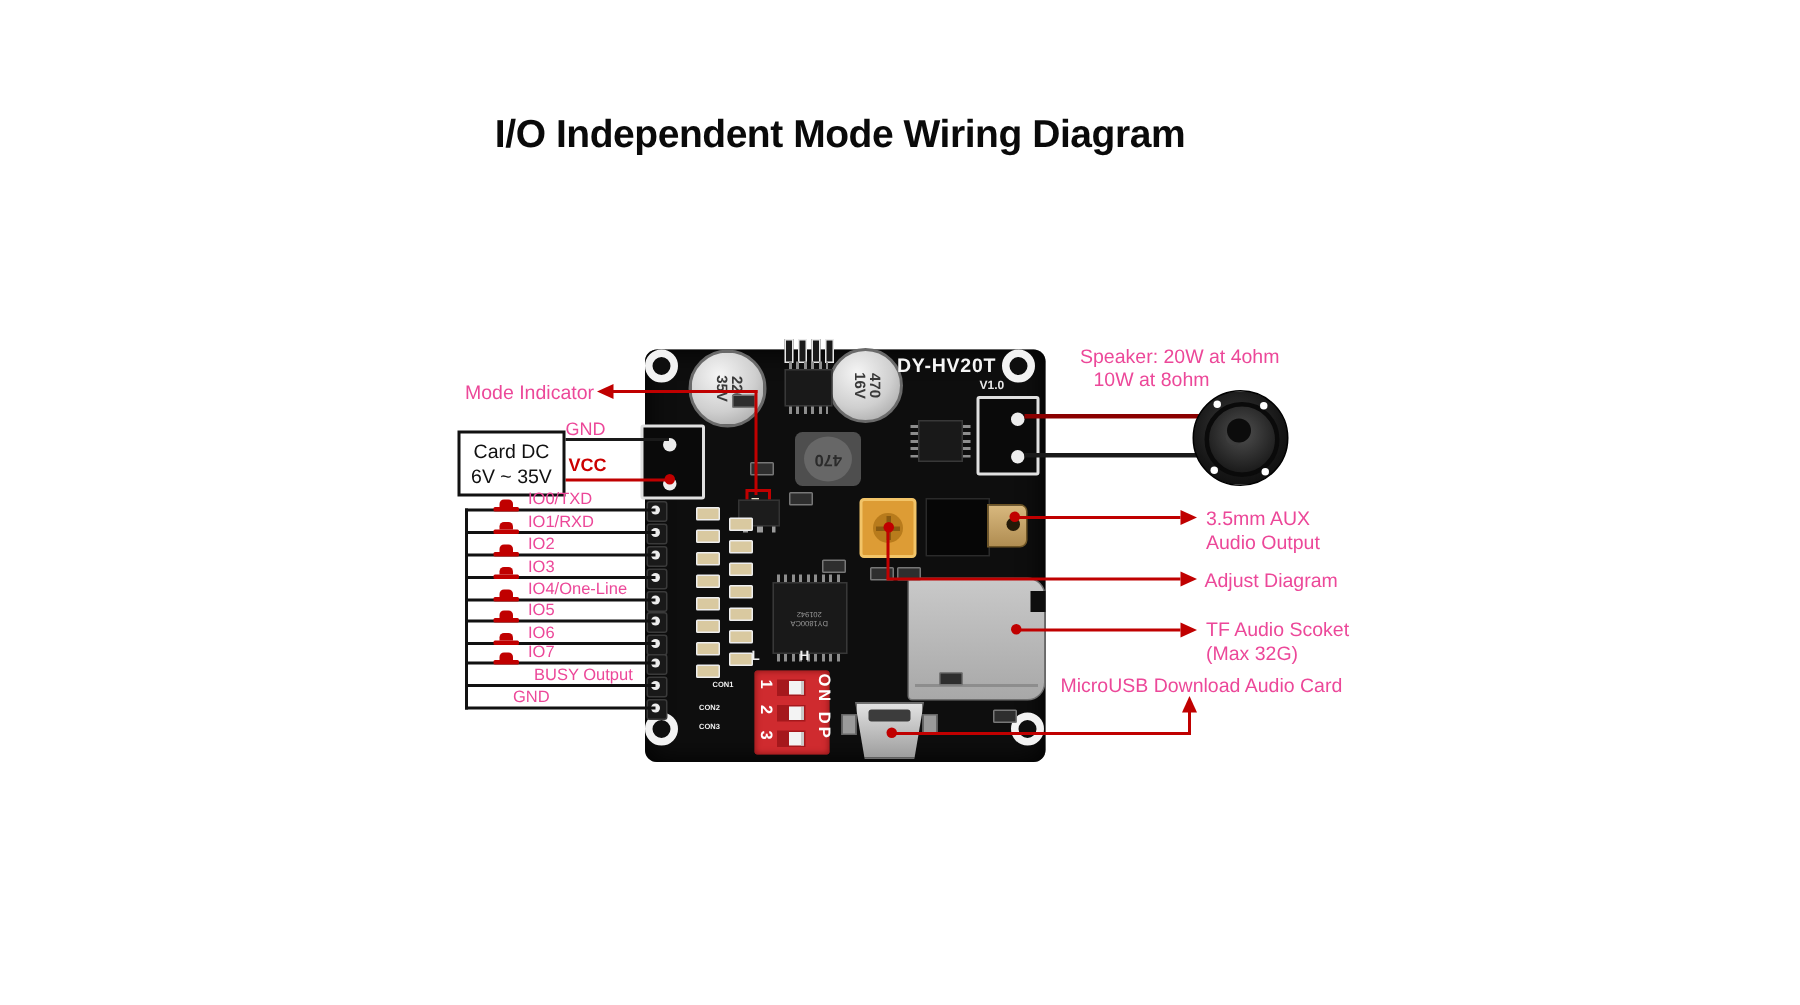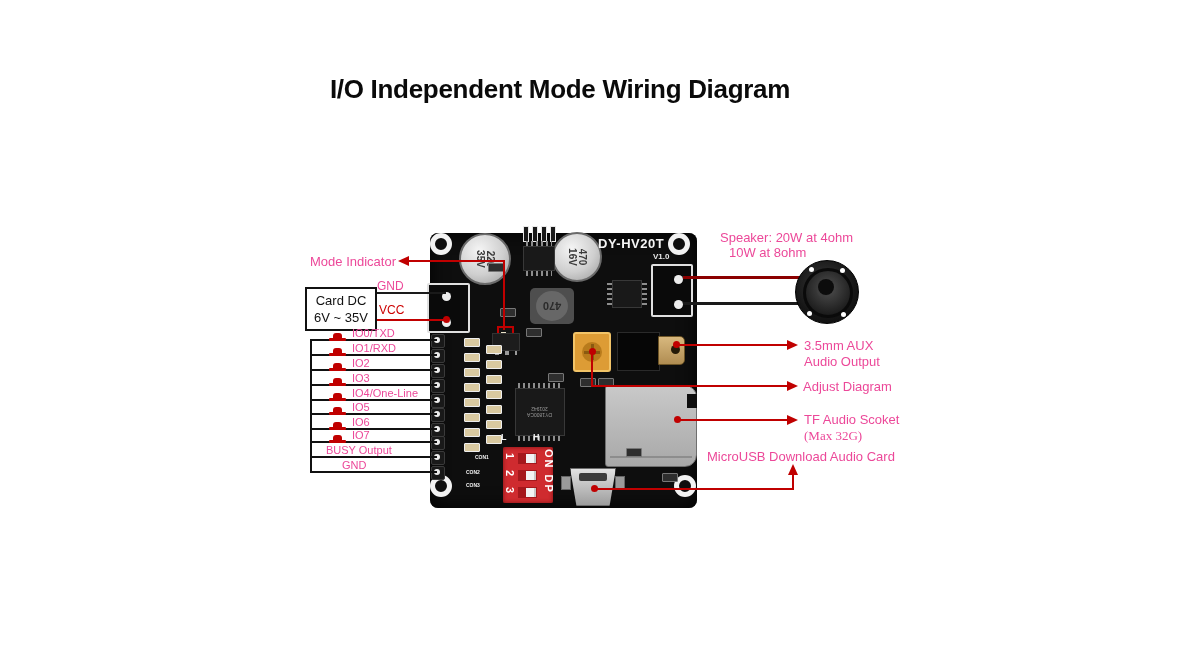--- a/index.html
+++ b/index.html
@@ -251,21 +251,21 @@
   <div class="arr-left" style="left:398px;top:256px;"></div>
   <div class="wire" style="left:407px;top:260px;width:98px;height:2px;background:#c00000;"></div>
   <div class="wire" style="left:503px;top:260px;width:2px;height:70px;background:#c00000;"></div>
 
   <div class="abs" id="inputdc-box">
     <span>Card DC</span>
     <span>6V ~ 35V</span>
   </div>
   <div class="lbl" style="left:377px;top:279px;font-size:12px;">GND</div>
   <div class="wire" style="left:373px;top:292px;width:73px;height:2px;background:#1a1a1a;"></div>
-  <div class="lbl" style="left:379px;top:303px;font-size:12px;color:#cc0000;font-weight:normal;">VCC</div>
+  <div class="lbl" style="left:379px;top:303px;font-size:12px;color:#cc0000;font-weight:bold;">VCC</div>
   <div class="wire" style="left:373px;top:319px;width:75px;height:2px;background:#c00000;"></div>
   <div class="dot" style="left:443px;top:316px;"></div>
 
   <div class="wire" style="left:310px;top:339px;width:2px;height:134px;background:#111;"></div>
   <div id="io-ladder">
       <div class="wire" style="left: 310px; top: 339px; width: 127px; height: 2px; background: rgb(17, 17, 17);"></div>
       <div class="btn-base" style="left: 329px; top: 338px; width: 17px;"></div>
       <div class="btn-cap" style="left: 333px; top: 333px;"></div>
       <div class="lbl small" style="left: 352px; top: 327px;">IO0/TXD</div>
       <div class="wire" style="left: 310px; top: 354px; width: 127px; height: 2px; background: rgb(17, 17, 17);"></div>
@@ -290,21 +290,21 @@
       <div class="lbl small" style="left: 352px; top: 401px;">IO5</div>
       <div class="wire" style="left: 310px; top: 428px; width: 127px; height: 2px; background: rgb(17, 17, 17);"></div>
       <div class="btn-base" style="left: 329px; top: 427px; width: 17px;"></div>
       <div class="btn-cap" style="left: 333px; top: 422px;"></div>
       <div class="lbl small" style="left: 352px; top: 416px;">IO6</div>
       <div class="wire" style="left: 310px; top: 441px; width: 127px; height: 2px; background: rgb(17, 17, 17);"></div>
       <div class="btn-base" style="left: 329px; top: 440px; width: 17px;"></div>
       <div class="btn-cap" style="left: 333px; top: 435px;"></div>
       <div class="lbl small" style="left: 352px; top: 429px;">IO7</div>
       <div class="wire" style="left: 310px; top: 456px; width: 127px; height: 2px; background: rgb(17, 17, 17);"></div>
-      <div class="lbl small" style="left: 326px; top: 444px;">BUSY Output</div>
+      <div class="lbl small" style="left: 356px; top: 444px;">BUSY Output</div>
       <div class="wire" style="left: 310px; top: 471px; width: 127px; height: 2px; background: rgb(17, 17, 17);"></div>
       <div class="lbl small" style="left: 342px; top: 459px;">GND</div>
     </div>
 
   <div class="lbl" style="left:720px;top:230px;">Speaker: 20W at 4ohm</div>
   <div class="lbl" style="left:729px;top:245px;">10W at 8ohm</div>
   <div class="wire" style="left:683px;top:276px;width:120px;height:3px;background:#8b0000;"></div>
   <div class="wire" style="left:683px;top:302px;width:120px;height:3px;background:#1a1a1a;"></div>
   <div class="abs" id="speaker">
     <div class="ring"></div>
@@ -324,21 +324,21 @@
   <div class="dot" style="left:589px;top:348px;"></div>
   <div class="wire" style="left:591px;top:351px;width:2px;height:35px;background:#c00000;"></div>
   <div class="wire" style="left:591px;top:385px;width:196px;height:2px;background:#c00000;"></div>
   <div class="arr-right" style="left:787px;top:381px;"></div>
   <div class="lbl" style="left:803px;top:379px;">Adjust Diagram</div>
 
   <div class="dot" style="left:674px;top:416px;"></div>
   <div class="wire" style="left:678px;top:419px;width:109px;height:2px;background:#c00000;"></div>
   <div class="arr-right" style="left:787px;top:415px;"></div>
   <div class="lbl" style="left:804px;top:412px;">TF Audio Scoket</div>
-  <div class="lbl" style="left:804px;top:428px;font-family:Liberation Serif, serif;">(Max 32G)</div>
+  <div class="lbl" style="left:804px;top:428px;">(Max 32G)</div>
 
   <div class="dot" style="left:591px;top:485px;"></div>
   <div class="wire" style="left:595px;top:488px;width:199px;height:2px;background:#c00000;"></div>
   <div class="wire" style="left:792px;top:468px;width:2px;height:21px;background:#c00000;"></div>
   <div class="arr-up" style="left:788px;top:464px;"></div>
   <div class="lbl" style="left:707px;top:449px;">MicroUSB Download Audio Card</div>
 
 </div>
 
 </body></html>

